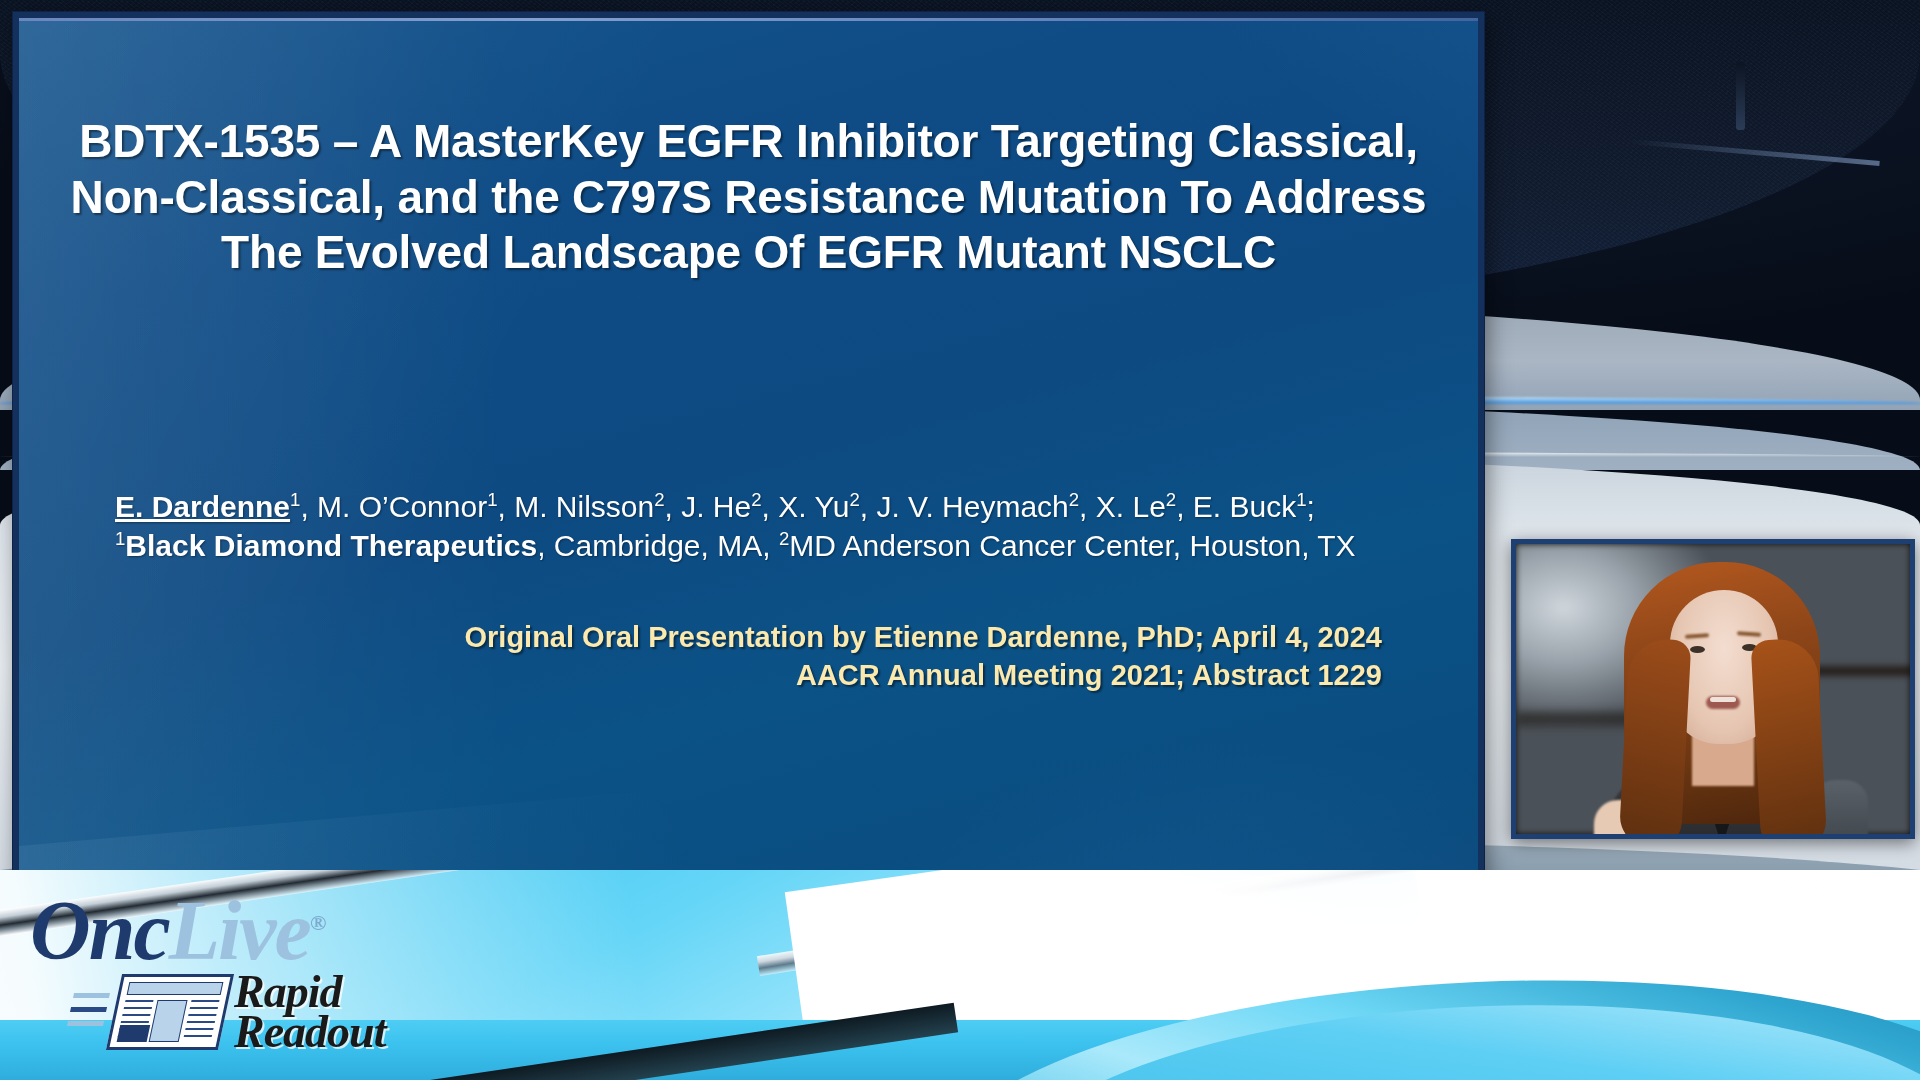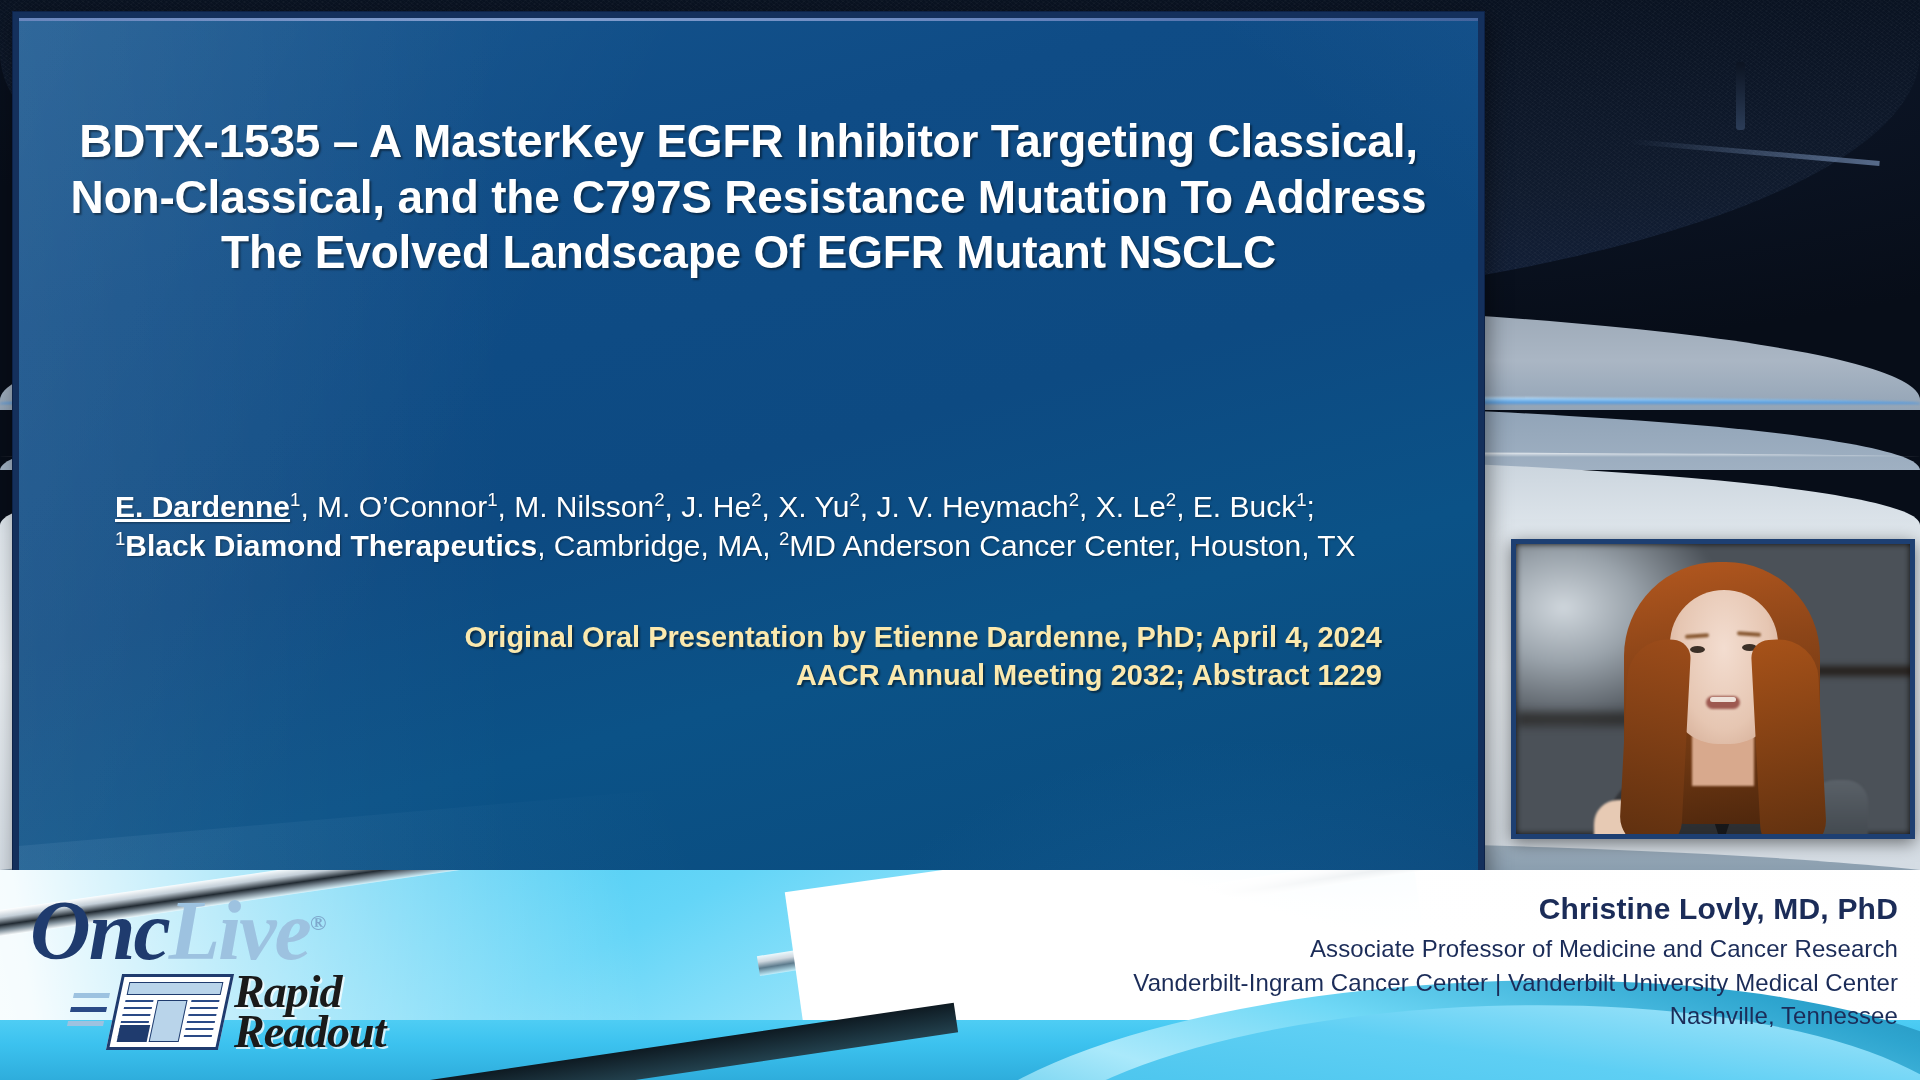--- a/index.html
+++ b/index.html
@@ -428,21 +428,21 @@
     <div class="slide-sheen2"></div>
     <div class="slide-sheen3"></div>
     <div class="slide-glow-br"></div>
 
     <div class="slide-title">BDTX-1535 – A MasterKey EGFR Inhibitor Targeting Classical, Non-Classical, and the C797S Resistance Mutation To Address The Evolved Landscape Of EGFR Mutant NSCLC</div>
 
     <div class="slide-authors"><span class="lead">E. Dardenne</span><sup>1</sup>, M. O’Connor<sup>1</sup>, M. Nilsson<sup>2</sup>, J. He<sup>2</sup>, X. Yu<sup>2</sup>, J. V. Heymach<sup>2</sup>, X. Le<sup>2</sup>, E. Buck<sup>1</sup>; <sup>1</sup><span class="bd">Black Diamond Therapeutics</span>, Cambridge, MA, <sup>2</sup>MD Anderson Cancer Center, Houston, TX</div>
 
     <div class="slide-presentation">
       <div>Original Oral Presentation by Etienne Dardenne, PhD; April 4, 2024</div>
-      <div>AACR Annual Meeting 2032; Abstract 1229</div>
+      <div>AACR Annual Meeting 2021; Abstract 1229</div>
     </div>
 
     <div class="slide-logo">
       <div class="sl-onc"><span>Onc</span><span class="lv">Live</span><span class="reg">®</span></div>
       <div class="sl-rr-row">
         <div class="sl-speed"></div>
         <div class="sl-doc"></div>
         <div class="sl-rr-text">
           <div>Rapid</div>
           <div>Readout</div>
@@ -501,19 +501,13 @@
         </div>
         <div class="lt-doc-blk"></div>
       </div>
       <div class="lt-rr-text">
         <div>Rapid</div>
         <div>Readout</div>
       </div>
     </div>
   </div>
 
-  <div class="speaker">
-    <div class="sp-name">Christine Lovly, MD, PhD</div>
-    <div class="sp-line">Associate Professor of Medicine and Cancer Research</div>
-    <div class="sp-line">Vanderbilt-Ingram Cancer Center | Vanderbilt University Medical Center</div>
-    <div class="sp-line">Nashville, Tennessee</div>
-  </div>
 </div>
 
 </body></html>

